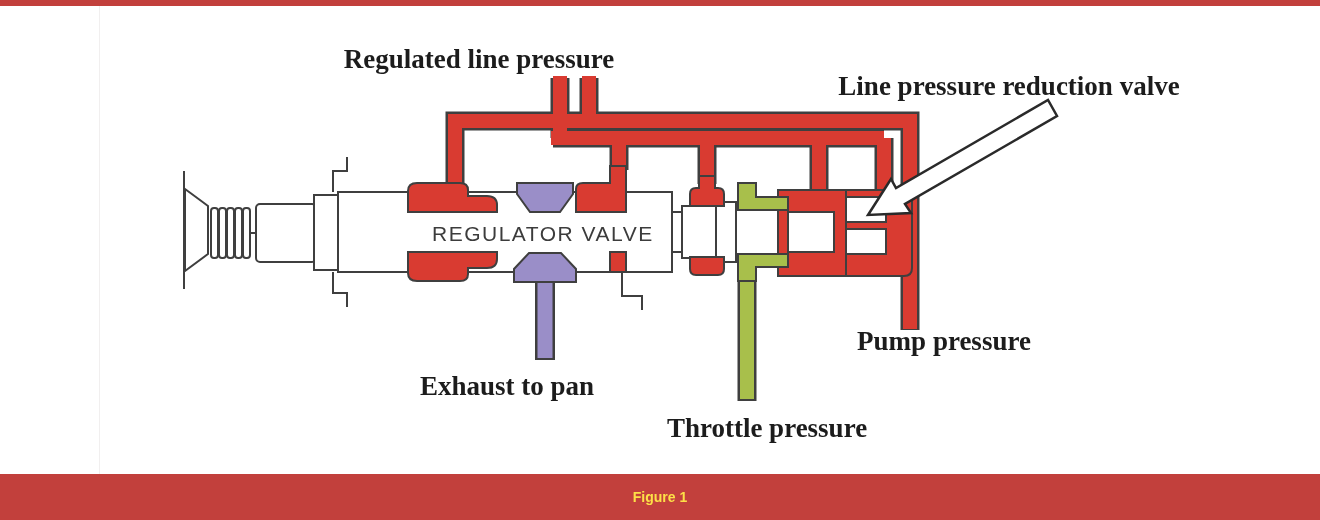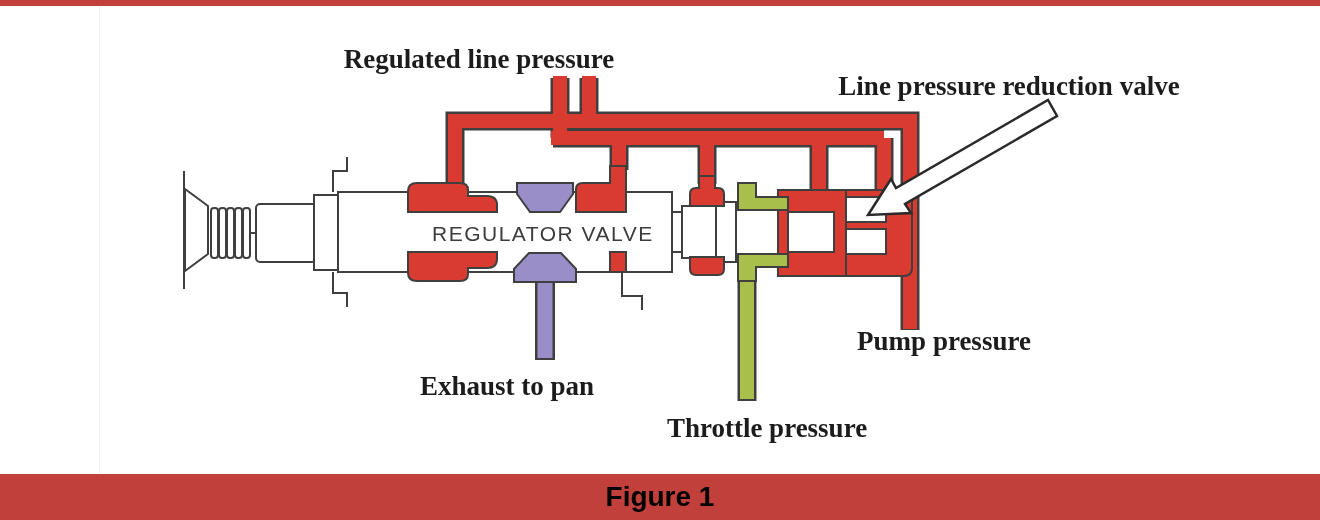--- a/index.html
+++ b/index.html
@@ -6,21 +6,21 @@
   body{
     width:1320px;height:520px;position:relative;background:#ffffff;overflow:hidden;
     font-family:"Liberation Serif", serif;
   }
   .top-border{position:absolute;left:0;top:0;width:1320px;height:6px;background:var(--accent,#c2403c);}
   .caption-bar{
     position:absolute;left:0;top:474px;width:1320px;height:46px;
     background:var(--accent,#c2403c);display:flex;align-items:center;justify-content:center;
   }
   .caption-text{
-    color:#000000;font-family:"Liberation Sans",sans-serif;font-weight:bold;font-size:28px;
+    color:#fde047;font-family:"Liberation Sans",sans-serif;font-weight:bold;font-size:14px;
   }
   .page-seam{position:absolute;left:99px;top:6px;width:1px;height:468px;background:#f1efef;}
   svg{position:absolute;left:0;top:0;}
 
   
   .pd{stroke:var(--outline,#3f3f3f);stroke-width:19;fill:none;stroke-linejoin:miter;}
   .pr{stroke:var(--line_pressure,#d93b31);stroke-width:14;fill:none;stroke-linejoin:miter;}
   .xd{stroke:var(--outline,#3f3f3f);stroke-width:20;fill:none;}
   .xp{stroke:var(--exhaust,#9a8ec8);stroke-width:15;fill:none;}
   .td{stroke:var(--outline,#3f3f3f);stroke-width:19;fill:none;}

